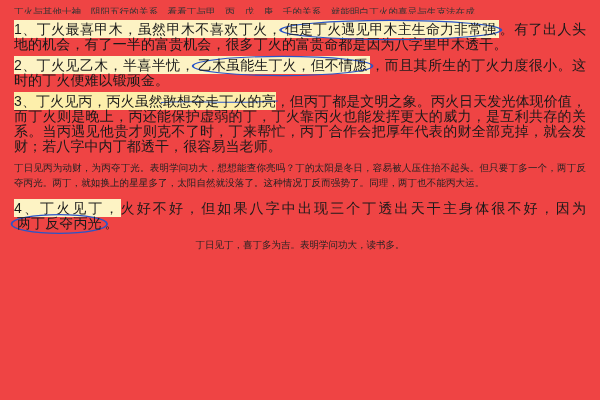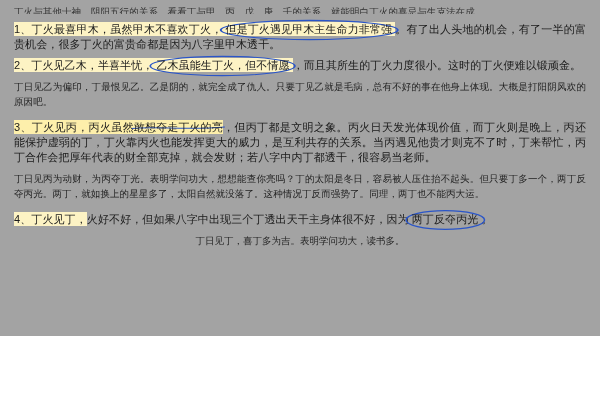--- a/index.html
+++ b/index.html
@@ -10,41 +10,41 @@
   body {
     width: 600px;
     height: 400px;
     overflow: hidden;
     font-family: "Liberation Sans", sans-serif;
     color: #1a1a1a;
   }
   .page {
     position: relative;
     width: 600px;
-    height: 336px;
+    height: 400px;
     box-sizing: border-box;
     padding: 4px 14px 0 14px;
-    background: #a3a3a3;
+    background: #ef4444;
   }
   .para {
     font-size: 9.5px;
     line-height: 15px;
     margin: 0 0 11px 0;
     text-align: justify;
     letter-spacing: 0.1px;
     color: #222;
   }
   .para.clip-top {
     height: 10px;
     overflow: hidden;
     margin-bottom: 8px;
     color: #333;
   }
   .num-line {
-    font-size: 11px;
+    font-size: 14px;
     line-height: 15px;
     margin: 0 0 6px 0;
     text-align: justify;
     letter-spacing: 0.1px;
   }
   .hl-yellow {
     background: #fdf3c4;
     padding: 1px 0;
     box-decoration-break: clone;
     -webkit-box-decoration-break: clone;
@@ -98,21 +98,20 @@
 
   <p class="num-line"><span class="hl-yellow"><span>1、丁火最喜甲木，</span><span>虽然甲木不喜欢丁火，</span><span class="circled"><svg viewBox="0 0 100 22" preserveAspectRatio="none">
             <ellipse cx="50" cy="11" rx="48.5" ry="9.6" fill="none" stroke="#2a55c8" stroke-width="1.1"></ellipse>
           </svg><span>但是丁火遇见甲木主生命力非常强</span></span></span><span>。有了出人头地的机会，有了一半的富贵机会，很多丁火的富贵命都是因为八字里甲木透干。</span></p>
 
 
   <p class="num-line"><span class="hl-yellow"><span>2、丁火见乙木，半喜半忧，</span><span class="circled"><svg viewBox="0 0 100 22" preserveAspectRatio="none">
             <ellipse cx="50" cy="11" rx="48.5" ry="9.6" fill="none" stroke="#2a55c8" stroke-width="1.1"></ellipse>
           </svg><span>乙木虽能生丁火，但不情愿</span></span></span><span>，而且其所生的丁火力度很小。这时的丁火便难以锻顽金。</span></p>
 
-  <p class="para">丁日见乙为偏印，丁最恨见乙。乙是阴的，就完全成了仇人。只要丁见乙就是毛病，总有不好的事在他身上体现。大概是打阳阴风欢的原因吧。</p>
 
   <p class="num-line"><span class="hl-yellow strong"><span>3、丁火见丙，</span><span>丙火虽然<span class="strike"><svg viewBox="0 0 100 16" preserveAspectRatio="none">
               <path d="M0 9 C25 6.5, 60 11, 100 7.5" fill="none" stroke="#2a55c8" stroke-width="1.1"></path>
             </svg><span>敢想夺走丁火的亮</span></span></span></span><span>，但丙丁都是文明之象。丙火日天发光体现价值，而丁火则是晚上，丙还能保护虚弱的丁，丁火靠丙火也能发挥更大的威力，是互利共存的关系。当丙遇见他贵才则克不了时，丁来帮忙，丙丁合作会把厚年代表的财全部克掉，就会发财；若八字中内丁都透干，很容易当老师。</span></p>
 
   <p class="para">丁日见丙为动财，为丙夺丁光。表明学问功大，想想能查你亮吗？丁的太阳是冬日，容易被人压住抬不起头。但只要丁多一个，两丁反夺丙光。两丁，就如换上的星星多了，太阳自然就没落了。这种情况丁反而强势了。同理，两丁也不能丙大运。</p>
 
   <p class="num-line"><span class="hl-yellow"><span>4、丁火见丁，</span></span><span>火好不好，但如果八字中出现三个丁透出天干主身体很不好，因为</span><span class="circled"><svg viewBox="0 0 60 22" preserveAspectRatio="none">
           <ellipse cx="30" cy="11" rx="28.5" ry="9.4" fill="none" stroke="#2a55c8" stroke-width="1.1"></ellipse>
         </svg><span>两丁反夺丙光</span></span><span>。</span></p>

